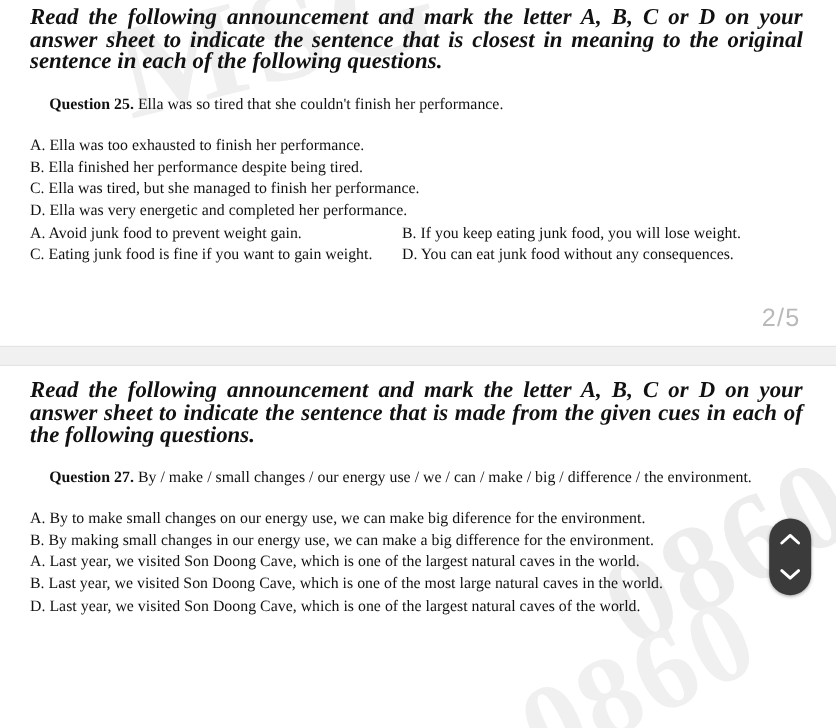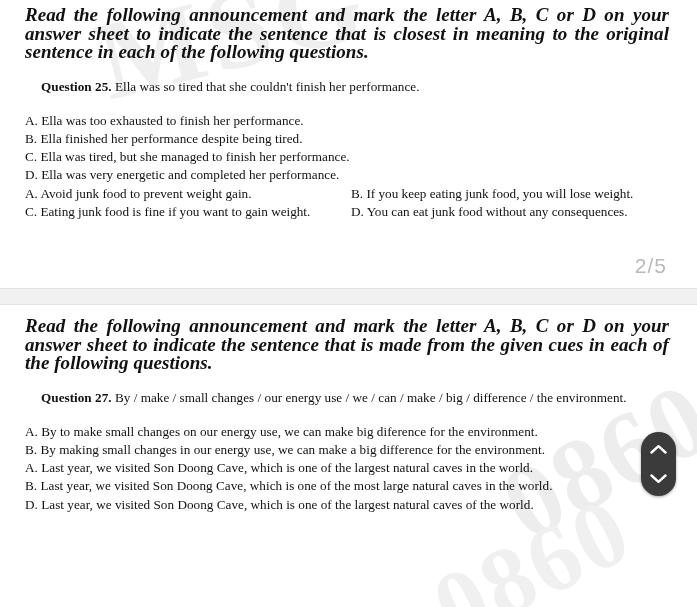--- a/index.html
+++ b/index.html
@@ -109,21 +109,21 @@
     line-height: 18.2px;
     margin: 0;
     text-align: left;
     letter-spacing: 0.02px;
   }
 
   
   .opt-grid {
     display: grid;
     grid-template-columns: 310px 1fr;
-    column-gap: 16px;
+    column-gap: 0px;
   }
   .opt-grid .cell {
     font-size: 13.2px;
     line-height: 18.2px;
     text-align: justify;
     text-align-last: left;
     padding-right: 14px;
     box-sizing: border-box;
   }
   .opt-grid .cell.right { padding-right: 0; }

